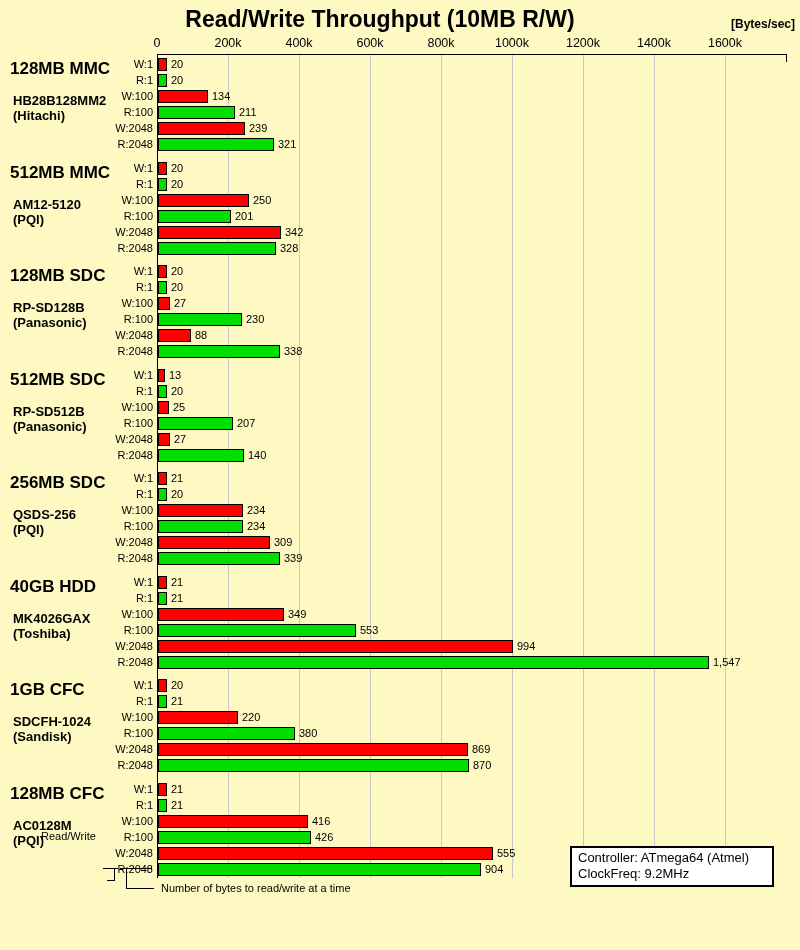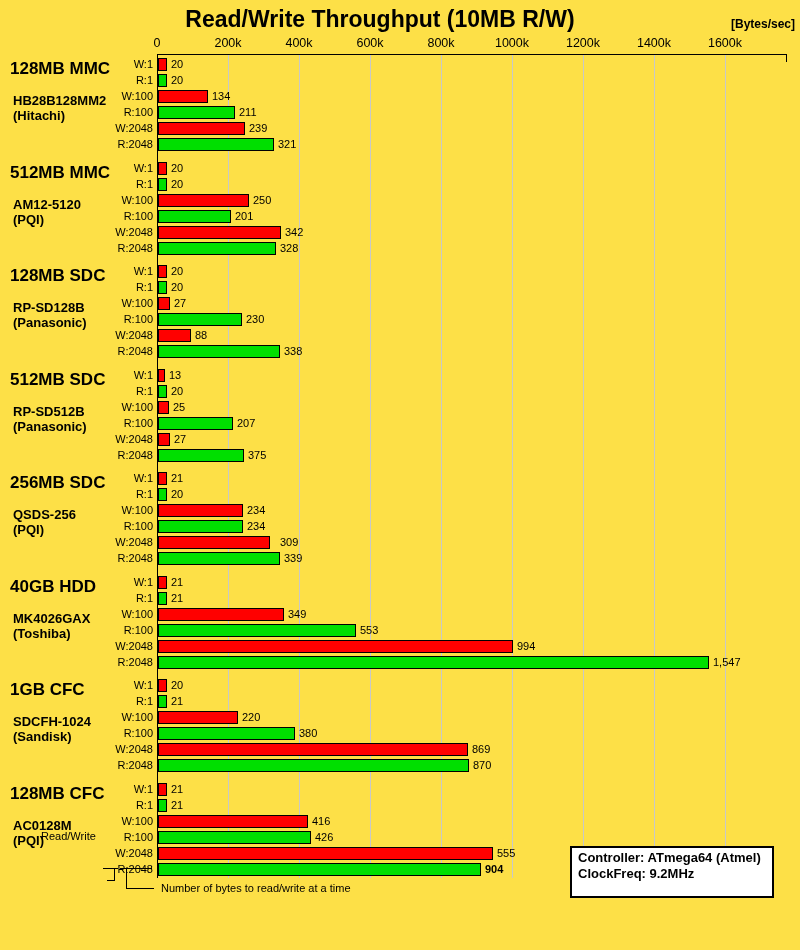--- a/index.html
+++ b/index.html
@@ -1,17 +1,17 @@
 <!DOCTYPE html>
 <html><head>
 <meta charset="utf-8">
 <style>
   html,body{margin:0;padding:0;}
   body{font-family:"Liberation Sans","DejaVu Sans",sans-serif;background:#fff;}
-  #screen{position:relative;width:800px;height:950px;background:#fde047;overflow:hidden;}
+  #screen{position:relative;width:800px;height:950px;background:#fef9c3;overflow:hidden;}
 
   .title{position:absolute;left:0;top:6px;width:760px;text-align:center;
          font-size:23px;font-weight:bold;color:#000;letter-spacing:0px;}
   .unit-label{position:absolute;right:5px;top:17px;font-size:12px;font-weight:bold;color:#000;}
 
   .tick-label{position:absolute;top:36px;transform:translateX(-50%);
               font-size:12.5px;color:#000;white-space:nowrap;}
   .axis-line{position:absolute;background:#000;}
   .gridline{position:absolute;width:1px;background:#c8c8c8;}
 
@@ -20,22 +20,22 @@
   .group-model{position:absolute;left:13px;top:36px;font-size:13px;font-weight:bold;white-space:nowrap;}
   .group-brand{position:absolute;left:13px;top:51px;font-size:13px;font-weight:bold;white-space:nowrap;}
 
   .bar-row{position:absolute;left:0;width:800px;height:16px;}
   .row-label{position:absolute;left:93px;width:60px;text-align:right;top:1px;
              font-size:11px;color:#000;white-space:nowrap;}
   .bar{position:absolute;left:158px;top:1px;height:11px;border:1px solid #000;}
   .bar-value{position:absolute;top:1px;font-size:11px;color:#000;white-space:nowrap;}
 
   .controller-box{position:absolute;left:570px;top:846px;width:188px;
-                  border:2px solid #000;background:#fff;padding:2px 6px 14px 6px;
-                  font-size:13px;font-weight:bold;line-height:16px;white-space:nowrap;}
+                  border:2px solid #000;background:#fff;padding:2px 6px 3px 6px;
+                  font-size:13px;font-weight:normal;line-height:16px;white-space:nowrap;}
 
   .legend-text{position:absolute;font-size:11px;color:#000;white-space:nowrap;}
   .lline{position:absolute;background:#000;}
 
   .note{position:absolute;left:8px;top:910px;font-size:19px;font-style:italic;
         letter-spacing:0.3px;white-space:nowrap;}
 </style>
 </head>
 <body>
 
@@ -205,21 +205,21 @@
           <span class="bar-value" style="left: 237px;">207</span>
         </div>
         <div class="bar-row" style="top: 64px;">
           <span class="row-label">W:2048</span>
           <div class="bar" style="width: 10px; background: rgb(255, 0, 0);"></div>
           <span class="bar-value" style="left: 174px;">27</span>
         </div>
         <div class="bar-row" style="top: 80px;">
           <span class="row-label">R:2048</span>
           <div class="bar" style="width: 84px; background: rgb(0, 223, 0);"></div>
-          <span class="bar-value" style="left: 248px;">375</span>
+          <span class="bar-value" style="left: 248px;">140</span>
         </div>
       </div>
       <div class="group" style="top: 471px;">
         <div class="group-name">256MB SDC</div>
         <div class="group-model">QSDS-256</div>
         <div class="group-brand">(PQI)</div>
         <div class="bar-row" style="top: 0px;">
           <span class="row-label">W:1</span>
           <div class="bar" style="width: 7px; background: rgb(255, 0, 0);"></div>
           <span class="bar-value" style="left: 171px;">21</span>
@@ -235,21 +235,21 @@
           <span class="bar-value" style="left: 247px;">234</span>
         </div>
         <div class="bar-row" style="top: 48px;">
           <span class="row-label">R:100</span>
           <div class="bar" style="width: 83px; background: rgb(0, 223, 0);"></div>
           <span class="bar-value" style="left: 247px;">234</span>
         </div>
         <div class="bar-row" style="top: 64px;">
           <span class="row-label">W:2048</span>
           <div class="bar" style="width: 110px; background: rgb(255, 0, 0);"></div>
-          <span class="bar-value" style="left: 280px;">309</span>
+          <span class="bar-value" style="left: 274px;">309</span>
         </div>
         <div class="bar-row" style="top: 80px;">
           <span class="row-label">R:2048</span>
           <div class="bar" style="width: 120px; background: rgb(0, 223, 0);"></div>
           <span class="bar-value" style="left: 284px;">339</span>
         </div>
       </div>
       <div class="group" style="top: 575px;">
         <div class="group-name">40GB HDD</div>
         <div class="group-model">MK4026GAX</div>
@@ -345,21 +345,21 @@
           <span class="bar-value" style="left: 315px;">426</span>
         </div>
         <div class="bar-row" style="top: 64px;">
           <span class="row-label">W:2048</span>
           <div class="bar" style="width: 333px; background: rgb(255, 0, 0);"></div>
           <span class="bar-value" style="left: 497px;">555</span>
         </div>
         <div class="bar-row" style="top: 80px;">
           <span class="row-label">R:2048</span>
           <div class="bar" style="width: 321px; background: rgb(0, 223, 0);"></div>
-          <span class="bar-value" style="left: 485px; font-weight: bold;">904</span>
+          <span class="bar-value" style="left: 485px;">904</span>
         </div>
       </div>
     </div>
 
   <div class="controller-box">
     <div>Controller: ATmega64 (Atmel)</div>
     <div>ClockFreq: 9.2MHz</div>
   </div>
 
   <div class="lline" style="left:103px;top:868px;width:15px;height:1px;"></div>

